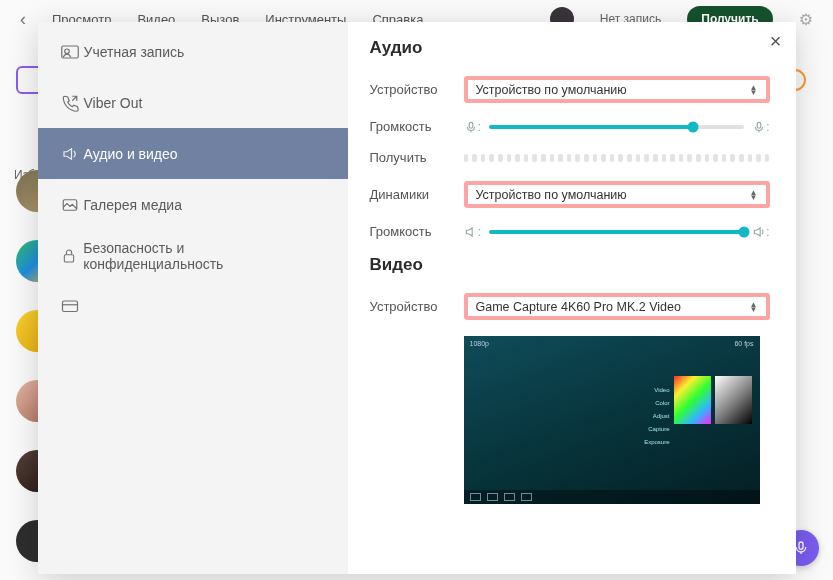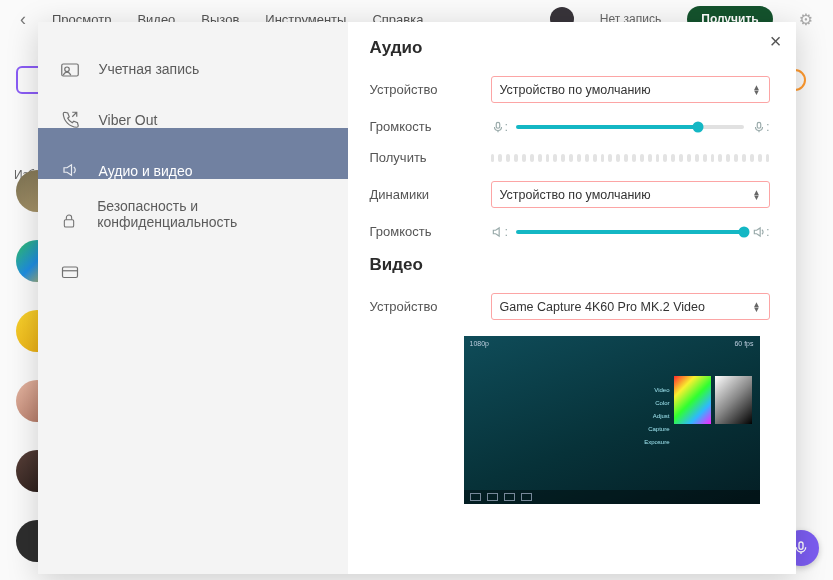--- a/index.html
+++ b/index.html
@@ -48,44 +48,44 @@
     position:absolute; inset:0; display:flex; justify-content:center; padding-top:22px;
   }
   .modal {
     width: 758px; height: 552px; background:#fff; display:flex;
     box-shadow:0 6px 30px rgba(0,0,0,.18);
   }
   .sidebar {
     width:310px; background:#f4f4f4; padding-top:4px;
   }
   .sitem {
-    display:flex; align-items:flex-end; gap:19px; height:51px; padding:0 22px;
+    display:flex; align-items:center; gap:4px; height:51px; padding:0 22px;
     color:#5b5b5b; font-size:14px; cursor:pointer;
   }
   .sitem.active { background:#7181a1; color:#fff; }
   .sitem .ic { width:20px; display:flex; justify-content:center; color:inherit; opacity:.85; }
   .sitem .ic svg { stroke:currentColor; }
 
   .panel {
     flex:1; padding:16px 26px 16px 22px; position:relative;
   }
   .close {
     position:absolute; top:8px; right:14px; font-size:20px; color:#555; cursor:pointer;
   }
   .sectitle { font-size:17px; font-weight:600; color:#2b2b2b; margin-bottom:18px; }
   .sectitle.mt { margin-top:12px; }
   .row {
-    display:flex; align-items:center; margin-bottom:16px;gap:27px;
+    display:flex; align-items:center; margin-bottom:16px;
   }
   .row .lab { width:94px; font-size:13px; color:#555; }
   .row .ctrl { flex:1; }
 
   .select {
     display:flex; align-items:center; justify-content:space-between;
-    border:1px solid #fca5a5; border-radius:3px; height:27px; padding:0 8px;
+    border:4px solid #fca5a5; border-radius:3px; height:27px; padding:0 8px;
     font-size:12.5px; color:#333; cursor:pointer;
   }
   .select .spinner { display:flex; flex-direction:column; line-height:5px; font-size:8px; color:#666;}
 
   .slider-wrap { display:flex; align-items:center; gap:8px; }
   .slider-ic { color:#9aa; font-size:13px; display:flex; align-items:center;}
   .slider {
     flex:1; height:4px; border-radius:3px;
     background:linear-gradient(to right,#14b7c4 0%, #14b7c4 var(--fill), #e1e1e1 var(--fill), #e1e1e1 100%);
     position:relative;
@@ -180,20 +180,29 @@
         <span class="ic">
             <svg width="18" height="18" viewBox="0 0 24 24" fill="none" stroke-width="1.6">
               <path d="M4 9v6h4l6 4V5L8 9H4z"></path>
               <path d="M17 8a5 5 0 010 8"></path>
             </svg>
           </span>
         <span>Аудио и видео</span>
       </div>
       <div class="sitem">
         <span class="ic">
+            <svg width="18" height="18" viewBox="0 0 24 24" fill="none" stroke-width="1.6">
+              <rect x="3" y="5" width="18" height="14" rx="2"></rect>
+              <path d="M3 15l5-5 4 4 3-3 6 6"></path>
+            </svg>
+          </span>
+        <span>Галерея медиа</span>
+      </div>
+      <div class="sitem">
+        <span class="ic">
             <svg width="16" height="18" viewBox="0 0 24 24" fill="none" stroke-width="1.6">
               <rect x="5" y="10" width="14" height="11" rx="2"></rect>
               <path d="M8 10V7a4 4 0 018 0v3"></path>
             </svg>
           </span>
         <span>Безопасность и конфиденциальность</span>
       </div>
       <div class="sitem">
         <span class="ic">
             <svg width="18" height="16" viewBox="0 0 24 20" fill="none" stroke-width="1.6">

